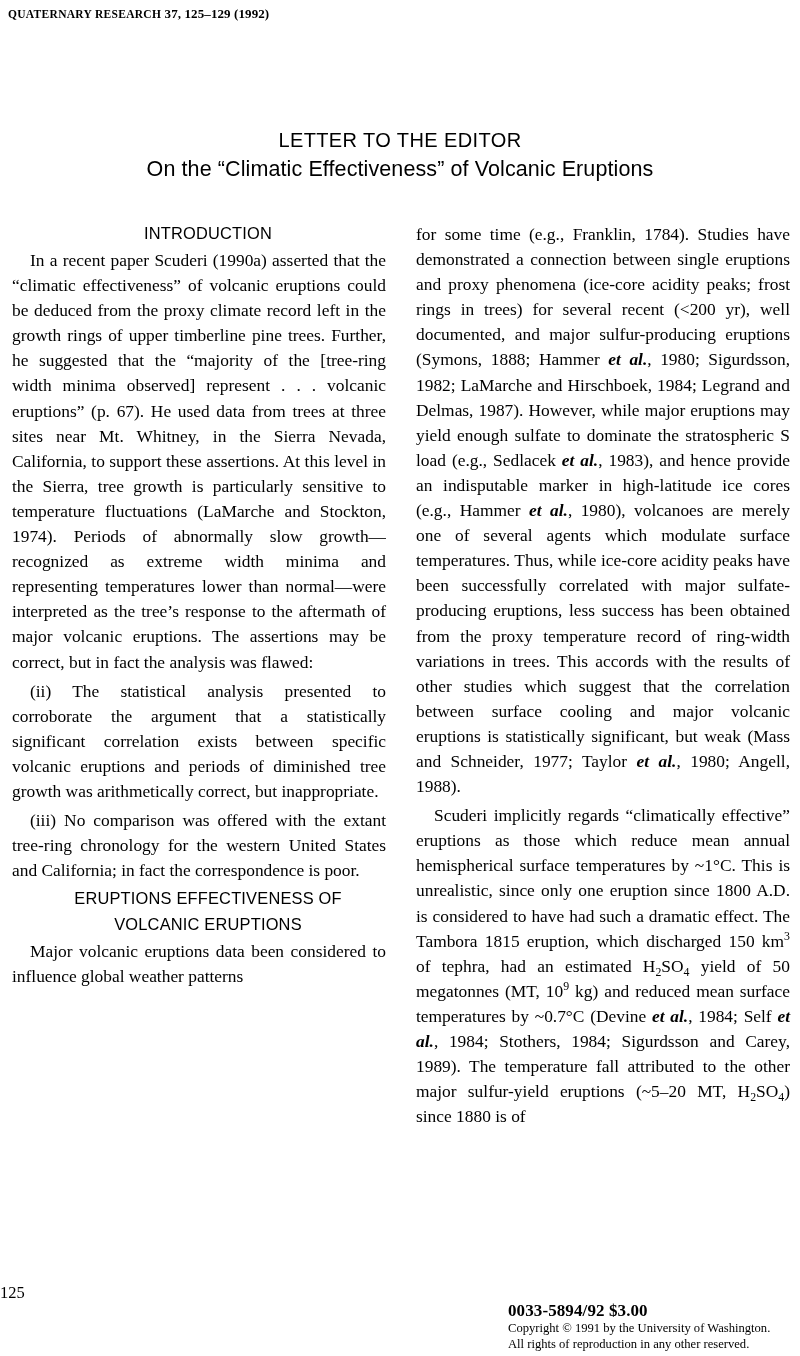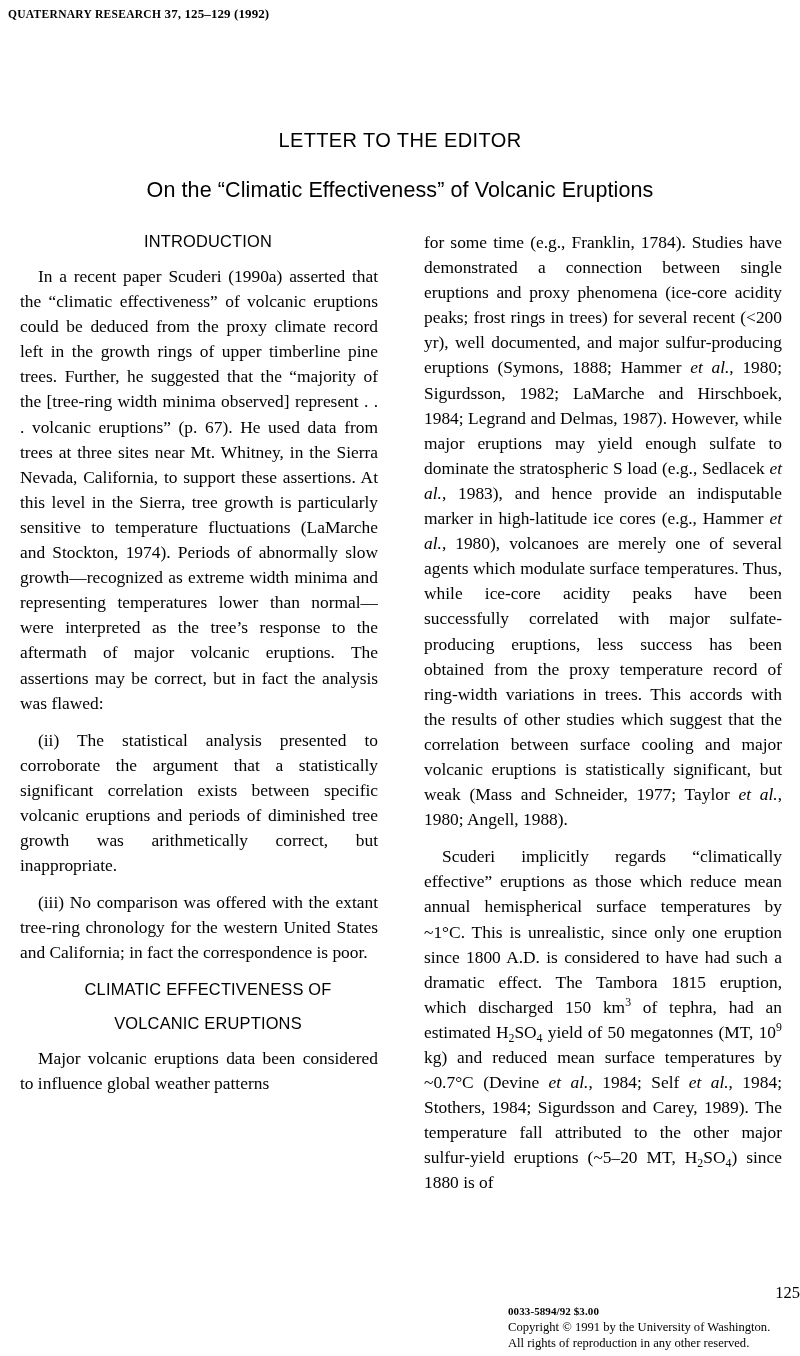--- a/index.html
+++ b/index.html
@@ -47,21 +47,21 @@
     text-align: center;
     font-family: Liberation Sans, sans-serif;
   }
   .letter-to-editor {
     font-size: 20px;
     letter-spacing: 0.4px;
     line-height: 1.2;
   }
   .article-title {
     font-size: 21.5px;
-    margin-top: 26px;
+    margin-top: 5px;
     letter-spacing: 0.1px;
     line-height: 1.2;
   }
 
   
   .columns {
     position: absolute;
     top: 218px;
     left: 8px;
     width: 784px;
@@ -74,62 +74,62 @@
     font-size: 17.4px;
     line-height: 25.1px;
     text-align: justify;
     text-justify: inter-word;
     hyphens: none;
   }
   .col-left  { left: 0; }
   .col-right { left: 404px; }
 
   .col p {
-    margin: 12px;
+    margin: 4px;
     text-indent: 18px;
   }
   .col p.noindent { text-indent: 0; }
   .col p.last-line-left { text-align-last: left; }
 
   .section-head {
     font-family: "Liberation Sans", "DejaVu Sans", sans-serif;
     font-size: 16.4px;
     text-align: center;
     text-indent: 0;
     letter-spacing: 0.2px;
     line-height: 22px;
   }
   .space-before { margin-top: 7px; }
   .gap-head-top { margin-top: 20px; }
   .gap-head-bot { margin-bottom: 9px; }
 
-  i, .ital { font-style: italic; }
+  i, .ital { font-style: italic; font-weight: bold; }
   sup { font-size: 0.68em; vertical-align: super; line-height: 0; }
   sub { font-size: 0.68em; vertical-align: sub;   line-height: 0; }
 
   
   .page-number {
     position: absolute;
     top: 1283px;
     left: 0;
     width: 800px;
-    text-align: right;
+    text-align: left;
     font-size: 16.5px;
   }
   .imprint {
     position: absolute;
     top: 1303px;
     left: 508px;
     width: 290px;
     font-size: 13.5px;
     line-height: 16.2px;
   }
   .imprint .issn {
     font-weight: bold;
-    font-size: 11px;
+    font-size: 17px;
     letter-spacing: 0.1px;
   }
   .imprint .line {
     display: block;
     font-size: 12.6px;
   }
 </style>
 </head>
 <body>
 
@@ -145,21 +145,21 @@
     <div class="article-title">On the “Climatic Effectiveness” of Volcanic Eruptions</div>
   </div>
 
   <div class="columns">
 
     <div class="col col-left">
       <p class="section-head gap-head-bot">INTRODUCTION</p>
       <p class="last-line-left">In a recent paper Scuderi (1990a) asserted that the “climatic effectiveness” of volcanic eruptions could be deduced from the proxy climate record left in the growth rings of upper timberline pine trees. Further, he suggested that the “majority of the [tree-ring width minima observed] represent . . . volcanic eruptions” (p. 67). He used data from trees at three sites near Mt. Whitney, in the Sierra Nevada, California, to support these assertions. At this level in the Sierra, tree growth is particularly sensitive to temperature fluctuations (LaMarche and Stockton, 1974). Periods of abnormally slow growth—recognized as extreme width minima and representing temperatures lower than normal—were interpreted as the tree’s response to the aftermath of major volcanic eruptions. The assertions may be correct, but in fact the analysis was flawed:</p>
       <p class="last-line-left">(ii) The statistical analysis presented to corroborate the argument that a statistically significant correlation exists between specific volcanic eruptions and periods of diminished tree growth was arithmetically correct, but inappropriate.</p>
       <p class="last-line-left">(iii) No comparison was offered with the extant tree-ring chronology for the western United States and California; in fact the correspondence is poor.</p>
-      <p class="section-head gap-head-top">CLIMATIC EFFECTIVENESS OF</p>
+      <p class="section-head gap-head-top">ERUPTIONS EFFECTIVENESS OF</p>
       <p class="section-head gap-head-bot">VOLCANIC ERUPTIONS</p>
       <p>Major volcanic eruptions data been considered to influence global weather patterns</p>
     </div>
 
     <div class="col col-right">
       <p class="noindent last-line-left"><span>for some time (e.g., Franklin, 1784). Studies have demonstrated a connection between single eruptions and proxy phenomena (ice-core acidity peaks; frost rings in trees) for several recent (&lt;200 yr), well documented, and major sulfur-producing eruptions (Symons, 1888; Hammer </span><i>et al.</i><span>, 1980; Sigurdsson, 1982; LaMarche and Hirschboek, 1984; Legrand and Delmas, 1987). However, while major eruptions may yield enough sulfate to dominate the stratospheric S load (e.g., Sedlacek </span><i>et al.</i><span>, 1983), and hence provide an indisputable marker in high-latitude ice cores (e.g., Hammer </span><i>et al.</i><span>, 1980), volcanoes are merely one of several agents which modulate surface temperatures. Thus, while ice-core acidity peaks have been successfully correlated with major sulfate-producing eruptions, less success has been obtained from the proxy temperature record of ring-width variations in trees. This accords with the results of other studies which suggest that the correlation between surface cooling and major volcanic eruptions is statistically significant, but weak (Mass and Schneider, 1977; Taylor </span><i>et al.</i><span>, 1980; Angell, 1988).</span></p>
 
       <p class="last-line-left"><span>Scuderi implicitly regards “climatically effective” eruptions as those which reduce mean annual hemispherical surface temperatures by ~1°C. This is unrealistic, since only one eruption since 1800 A.D. is considered to have had such a dramatic effect. The Tambora 1815 eruption, which discharged 150 km</span><sup>3</sup><span> of tephra, had an estimated H</span><sub>2</sub><span>SO</span><sub>4</sub><span> yield of 50 megatonnes (MT, 10</span><sup>9</sup><span> kg) and reduced mean surface temperatures by ~0.7°C (Devine </span><i>et al.</i><span>, 1984; Self </span><i>et al.</i><span>, 1984; Stothers, 1984; Sigurdsson and Carey, 1989). The temperature fall attributed to the other major sulfur-yield eruptions (~5–20 MT, H</span><sub>2</sub><span>SO</span><sub>4</sub><span>) since 1880 is of</span></p>
     </div>
   </div>

